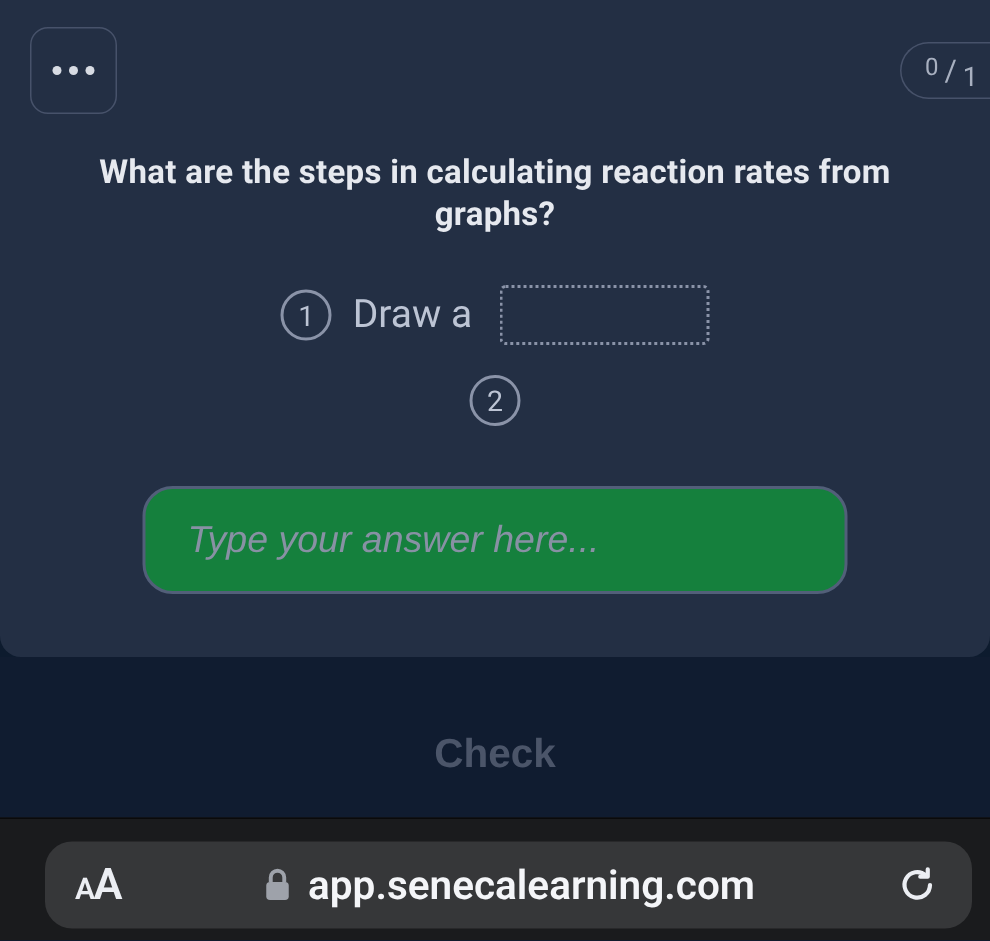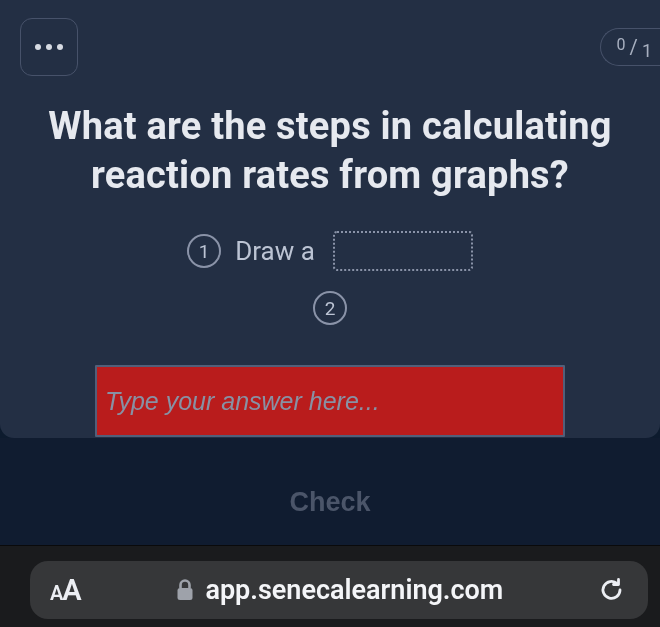--- a/index.html
+++ b/index.html
@@ -68,21 +68,21 @@
     margin-top: 10px;
   }
   .counter .num { font-size: 16px; position: relative; top: -4px; }
   .counter .slash { font-size: 20px; margin: 0 2px; }
   .counter .denom { font-size: 18px; position: relative; top: 3px; }
 
   
   .question {
     color: #e6e9ef;
     font-weight: 700;
-    font-size: 38px;
+    font-size: 22px;
     text-align: center;
     line-height: 1.28;
     padding: 22px 24px 0 24px;
     letter-spacing: 0.2px;
   }
 
   
   .steps {
     margin-top: 32px;
     display: flex;
@@ -119,24 +119,24 @@
   }
 
   
   .answer-wrap {
     margin: 40px auto 0 auto;
     width: 470px;
   }
   .answer-input {
     width: 100%;
     height: 72px;
-    background: #b91c1c;
+    background: #15803d;
     border: 2px solid #525f79;
-    border-radius: 1px;
-    padding: 0 8px;
+    border-radius: 20px;
+    padding: 0 28px;
     font-size: 25px;
     font-style: italic;
     color: #cfd5e1;
     outline: none;
   }
   .answer-input::placeholder {
     color: #8891a4;
     font-style: italic;
   }
 

